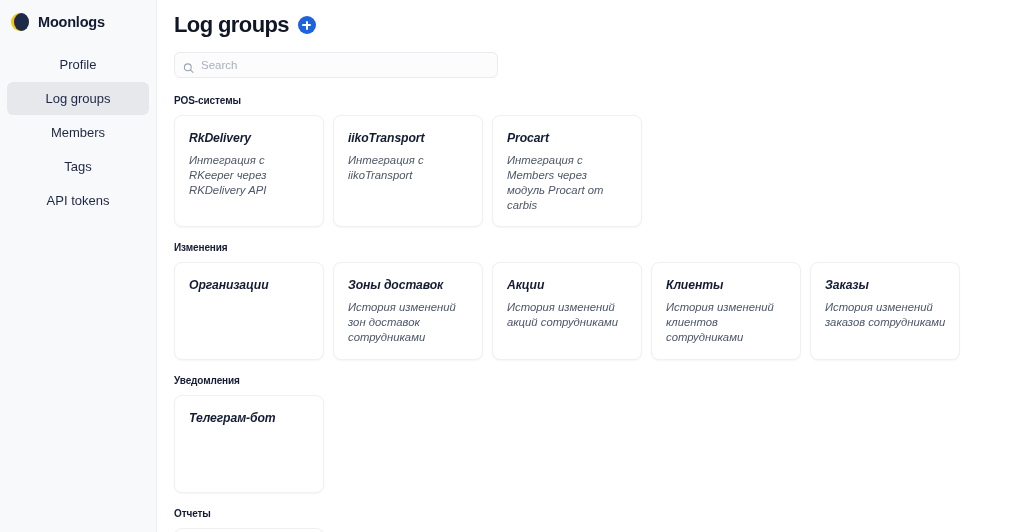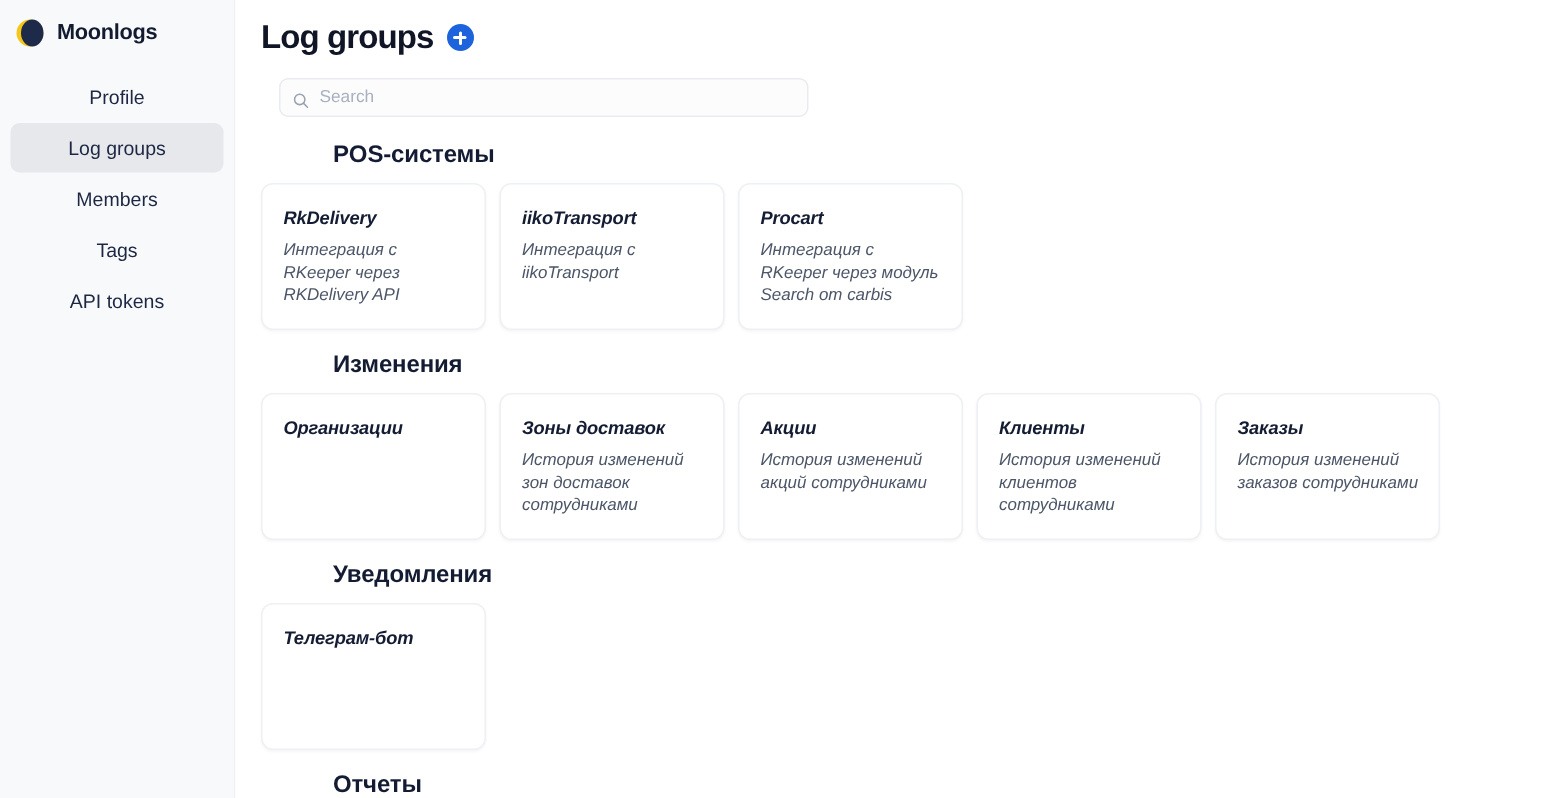--- a/index.html
+++ b/index.html
@@ -134,23 +134,22 @@
     width: 9px; height: 1.8px;
   }
   .add-btn::after {
     top: 4.5px; left: 8.3px;
     height: 9px; width: 1.8px;
   }
 
   
   .search-wrap {
     position: relative;
-    width: 353px;
+    width: 324px;
     margin-bottom: 17px;
-    margin-left: 12px;
   }
   .search-input {
     width: 100%;
     height: 26px;
     border: 1px solid #e9ebf0;
     border-radius: 6px;
     background: #fcfcfd;
     font-family: "Liberation Sans", sans-serif;
     font-size: 11.5px;
     color: #2a3349;
@@ -166,26 +165,25 @@
     transform: translateY(-50%);
     width: 11px;
     height: 11px;
     pointer-events: none;
   }
 
   
   .section { margin-bottom: 15px; }
 
   .section-title {
-    font-size: 16px;
+    font-size: 10px;
     font-weight: bold;
     color: #141c33;
     letter-spacing: -0.1px;
     margin-bottom: 9px;
-    margin-left: 48px;
   }
 
   .card-row {
     display: flex;
     gap: 9px;
     font-style: italic;
   }
 
   .card {
     width: 150px;
@@ -272,21 +270,21 @@
         <div class="card">
           <div class="card-title">RkDelivery</div>
           <div class="card-desc">Интеграция с RKeeper через RKDelivery API</div>
         </div>
         <div class="card">
           <div class="card-title">iikoTransport</div>
           <div class="card-desc">Интеграция с iikoTransport</div>
         </div>
         <div class="card">
           <div class="card-title">Procart</div>
-          <div class="card-desc">Интеграция с RKeeper через модуль Search от carbis</div>
+          <div class="card-desc">Интеграция с Members через модуль Procart от carbis</div>
         </div>
       </div>
     </section>
 
     <section class="section">
       <h2 class="section-title">Изменения</h2>
       <div class="card-row">
         <div class="card">
           <div class="card-title">Организации</div>
         </div>

